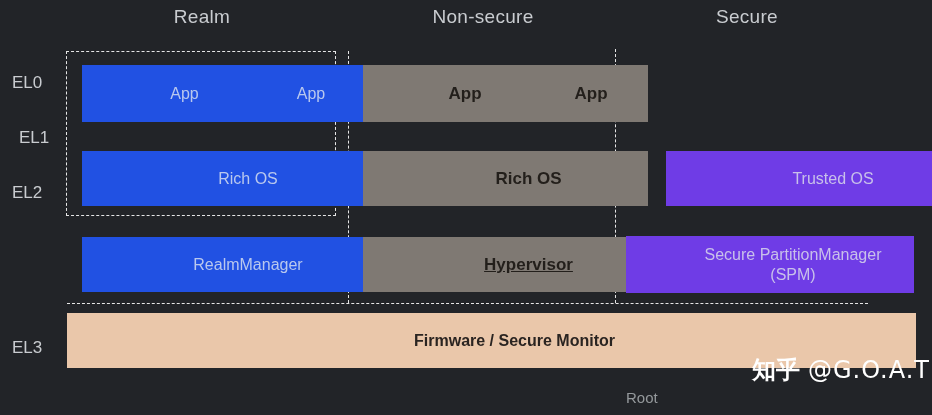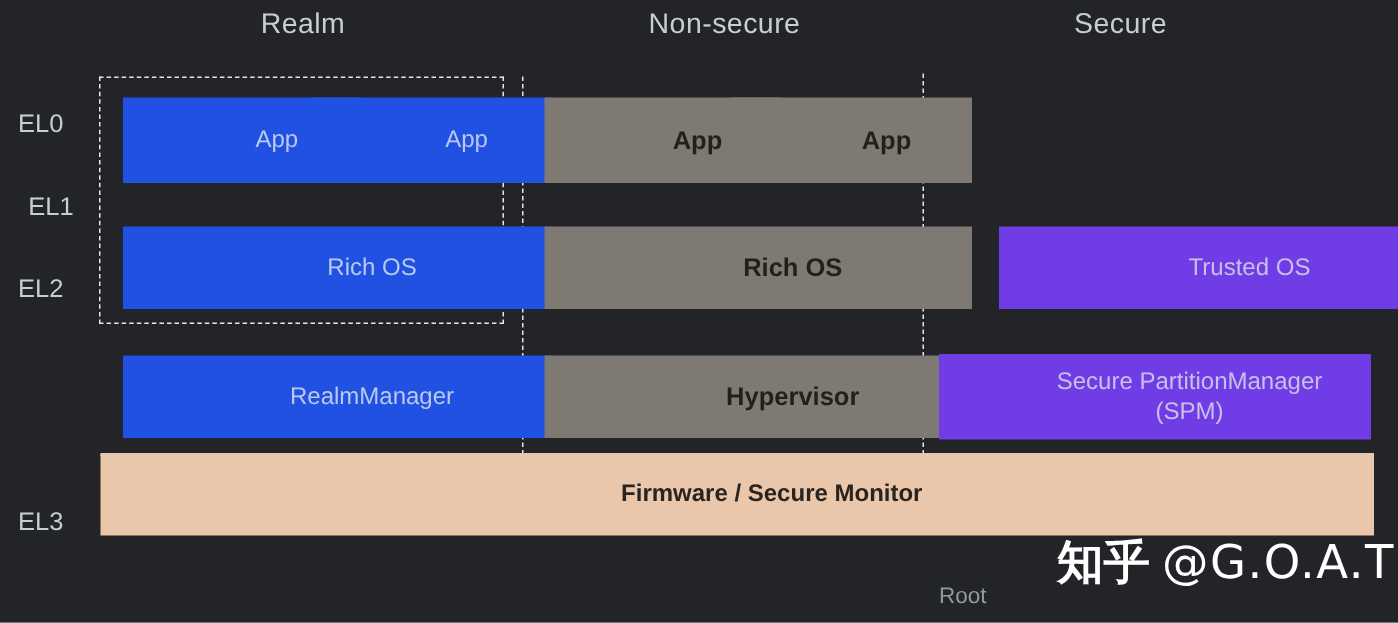--- a/index.html
+++ b/index.html
@@ -64,21 +64,21 @@
     text-align: left;
     font-size: 15px;
     font-weight: 300;
     color: var(--root-text, #95999C);
   }
   .watermark {
     position: absolute;
     top: 354px;
     right: 2px;
     white-space: nowrap;
-    font-size: 31px;
+    font-size: 24px;
     color: var(--watermark-text, #FFFFFF);
     font-family: "DejaVu Sans", sans-serif;
   }
   .watermark .brand { font-weight: 700; margin-right: 8px; }
   .watermark .handle { font-weight: 400; letter-spacing: 1px; }
 </style>
 </head>
 <body>
 
 <div class="stage">
@@ -98,29 +98,29 @@
   <div class="dashed-h" style="left:67px; top:303px; width:801px;"></div>
 
   <div class="box blue" style="left:82px; top:65px; width:113px; height:57px;">App</div>
   <div class="box blue" style="left:208px; top:65px; width:114px; height:57px;">App</div>
   <div class="box blue" style="left:82px; top:151px; width:240px; height:55px;">Rich OS</div>
   <div class="box blue" style="left:82px; top:237px; width:240px; height:55px;">RealmManager</div>
 
   <div class="box gray" style="left:363px; top:65px; width:112px; height:57px;">App</div>
   <div class="box gray" style="left:488px; top:65px; width:114px; height:57px;">App</div>
   <div class="box gray" style="left:363px; top:151px; width:239px; height:55px;">Rich OS</div>
-  <div class="box gray" style="left:363px; top:237px; width:239px; height:55px;">Hypervisor</div>
+  <div class="box gray" style="left:363px; top:237px; width:239px; height:55px;text-decoration:underline;">Hypervisor</div>
 
   <div class="box purple" style="left:626px; top:151px; width:242px; height:55px;margin-left:40px;">Trusted OS</div>
   <div class="box purple" style="left:626px; top:236px; width:242px; height:57px; flex-direction:column;">
     <span>Secure PartitionManager</span>
     <span>(SPM)</span>
   </div>
 
-  <div class="box tan" style="left:67px; top:302px; width:803px; height:55px;">Firmware / Secure Monitor</div>
+  <div class="box tan" style="left:67px; top:313px; width:803px; height:55px;">Firmware / Secure Monitor</div>
 
   <div class="root-label">Root</div>
 
   <div class="watermark">
     <span class="brand">知乎</span><span class="handle">@G.O.A.T</span>
   </div>
 
 </div>
 
 </body></html>

